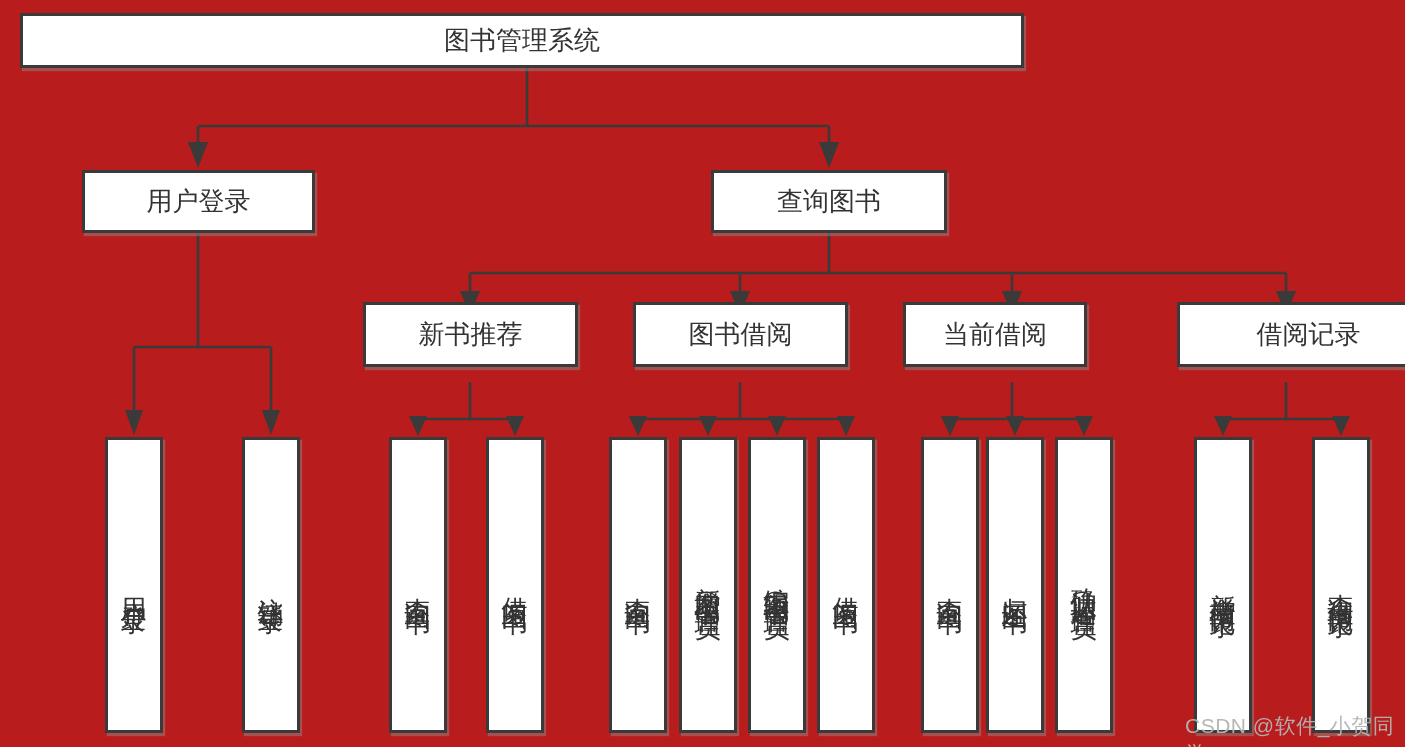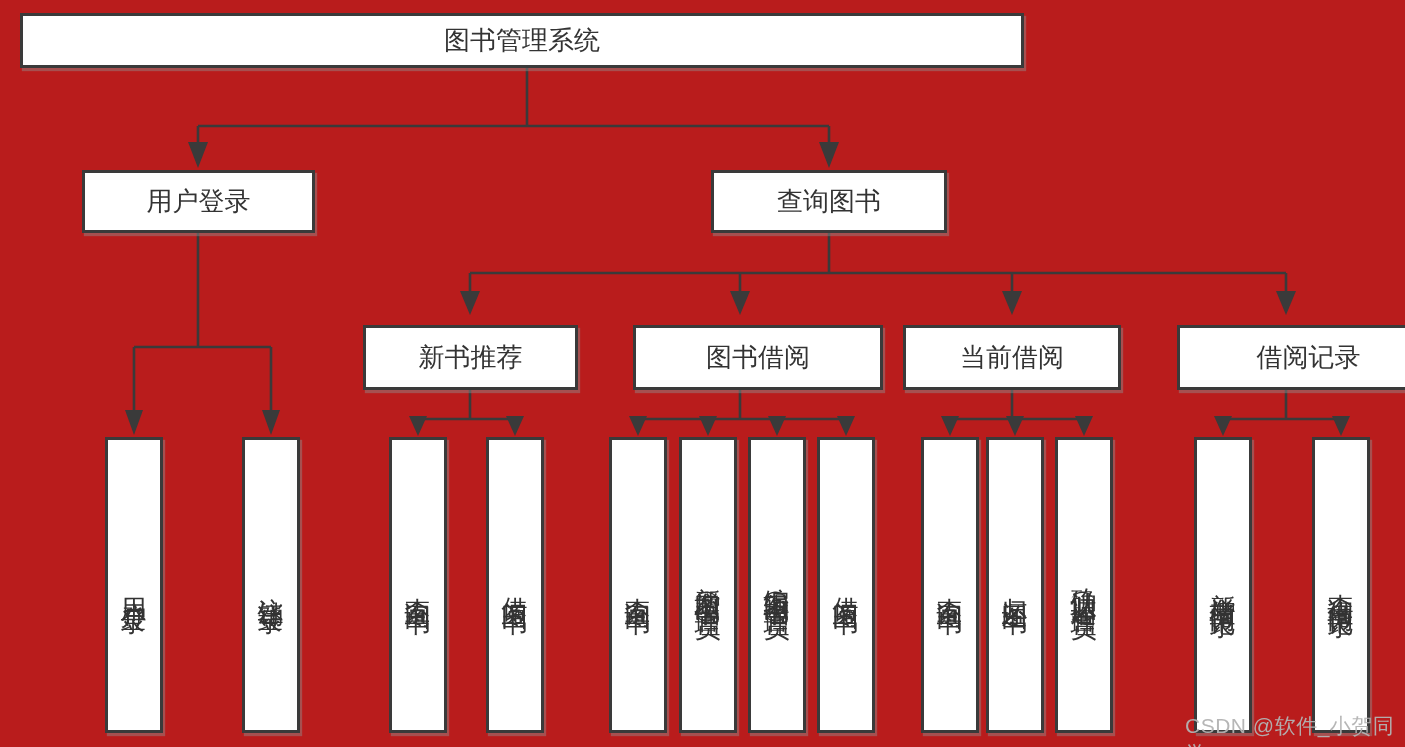--- a/index.html
+++ b/index.html
@@ -27,21 +27,21 @@
   }
   .leaf .vtext{
     writing-mode:vertical-rl;
     text-orientation:mixed;
     letter-spacing:4px;
     line-height:1;
     font-size:26px;
     color:#333333;
   }
   .row1{top:170px;height:63px;}
-  .row2{top:325px;height:65px;}
+  .row2{top:302px;height:65px;}
   #watermark{
     position:absolute;
     left:1185px;top:712px;
     font-size:21px;
     color:#b3b3b3;
     letter-spacing:0.5px;
     z-index:5;
     opacity:0.95;
   }
 </style>
@@ -101,24 +101,24 @@
   <div class="node row1" style="left:82px;width:233px;">
     <span>用户登录</span>
   </div>
   <div class="node row1" style="left:711px;width:236px;">
     <span>查询图书</span>
   </div>
 
   <div class="node row2" style="left:363px;width:215px;">
     <span>新书推荐</span>
   </div>
-  <div class="node row2" style="left:633px;width:250px;">
+  <div class="node row2" style="left:633px;width:215px;">
     <span>图书借阅</span>
   </div>
-  <div class="node row2" style="left:903px;width:218px;">
+  <div class="node row2" style="left:903px;width:184px;">
     <span>当前借阅</span>
   </div>
   <div class="node row2" style="left:1177px;width:263px;">
     <span>借阅记录</span>
   </div>
 
   <div class="node leaf" style="left:105px;">
     <span class="vtext">用户登录</span>
   </div>
   <div class="node leaf" style="left:242px;">

